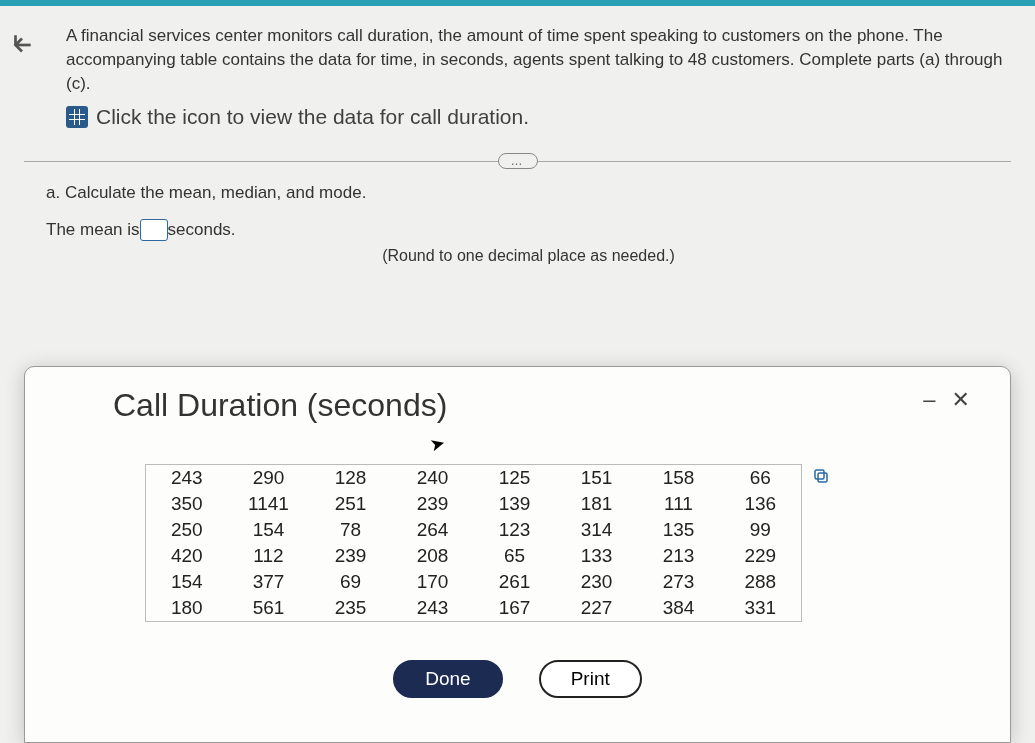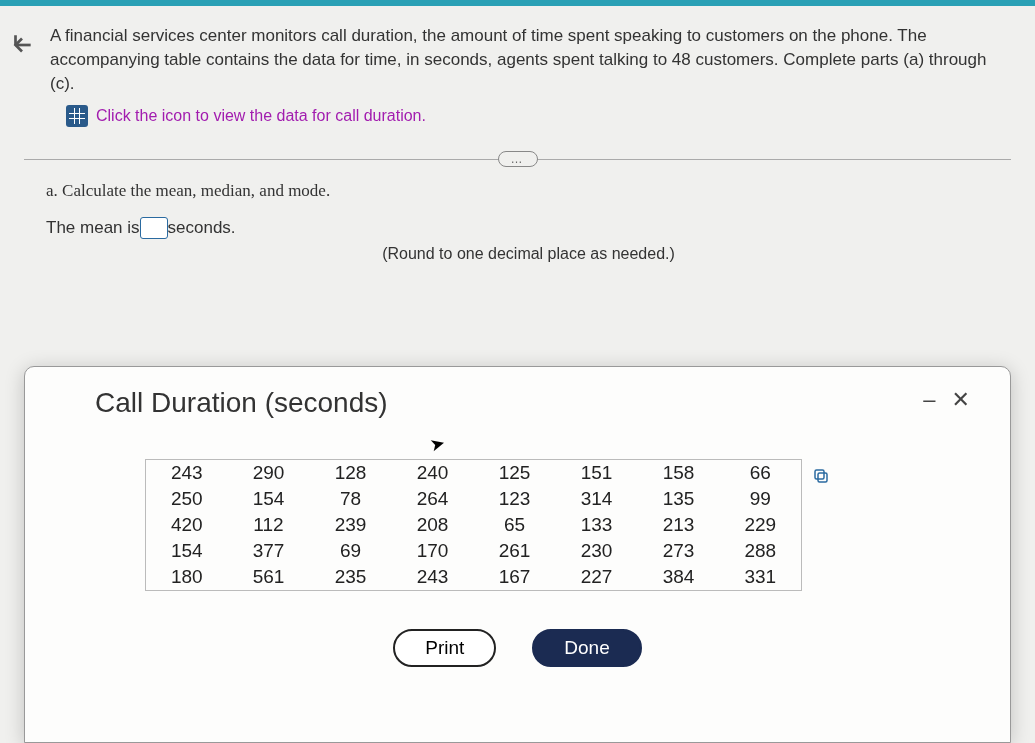--- a/index.html
+++ b/index.html
@@ -27,33 +27,33 @@
     height: 50px;
     display: flex;
     align-items: center;
     justify-content: center;
     cursor: pointer;
     color: #555;
     font-size: 26px;
     font-weight: bold;
   }
   .problem-text {
-    margin-left: 26px;
+    margin-left: 42px;
     font-size: 17px;
     line-height: 1.4;
     color: #333;
   }
   .icon-link {
     margin-left: 42px;
     margin-top: 10px;
     display: flex;
     align-items: center;
     gap: 8px;
-    color: #a21caf;
-    font-size: 16px;
+    color: #404040;
+    font-size: 21px;
     cursor: pointer;
   }
   .table-icon {
     width: 22px;
     height: 22px;
     display:inline-block;
     background: #2a5a8a;
     border-radius: 3px;
     position:relative;
   }
@@ -90,21 +90,20 @@
     padding: 0px 12px;
     font-size: 12px;
     color: #666;
     letter-spacing: 2px;
     cursor: pointer;
   }
   .part-a {
     margin: 10px 0 0 22px;
     font-size: 17px;
     color: #333;
-    font-family: Liberation Serif, serif;
   }
   .answer-line {
     margin: 16px 0 0 22px;
     font-size: 17px;
     color: #333;
     display: flex;
     align-items: center;
     gap: 0;
   }
   .answer-box {
@@ -134,24 +133,24 @@
     border-top-right-radius: 10px;
     box-shadow: 0 3px 20px rgba(0,0,0,.2);
     padding: 20px 40px 14px 40px;
   }
   .modal-head {
     display: flex;
     align-items: flex-start;
     justify-content: space-between;
   }
   .modal-title {
-    font-size: 28px;
+    font-size: 32px;
     font-weight: 500;
     color: #333;
-    margin-left: 30px;
+    margin-left: 48px;
   }
   .win-ctrls {
     display: flex;
     gap: 16px;
     font-size: 22px;
     color: #444;
   }
   .win-ctrls span { cursor: pointer; }
   .data-table {
     margin: 40px auto 0 80px;
@@ -253,20 +252,30 @@
             <td>243</td>
             <td>290</td>
             <td>128</td>
             <td>240</td>
             <td>125</td>
             <td>151</td>
             <td>158</td>
             <td>66</td>
           </tr>
           <tr>
+            <td>350</td>
+            <td>1141</td>
+            <td>251</td>
+            <td>239</td>
+            <td>139</td>
+            <td>181</td>
+            <td>111</td>
+            <td>136</td>
+          </tr>
+          <tr>
             <td>250</td>
             <td>154</td>
             <td>78</td>
             <td>264</td>
             <td>123</td>
             <td>314</td>
             <td>135</td>
             <td>99</td>
           </tr>
           <tr>
@@ -303,18 +312,18 @@
     </table>
 
     <span class="copy-icon">
       <svg viewBox="0 0 24 24" width="18" height="18" fill="none" stroke="currentColor" stroke-width="2">
         <rect x="8" y="8" width="12" height="12" rx="2"></rect>
         <rect x="4" y="4" width="12" height="12" rx="2"></rect>
       </svg>
     </span>
 
     <div class="modal-buttons">
+      <button class="btn primary">Done</button>
       <button class="btn">Print</button>
-      <button class="btn primary">Done</button>
     </div>
   </div>
 
 </div>
 
 </body></html>

